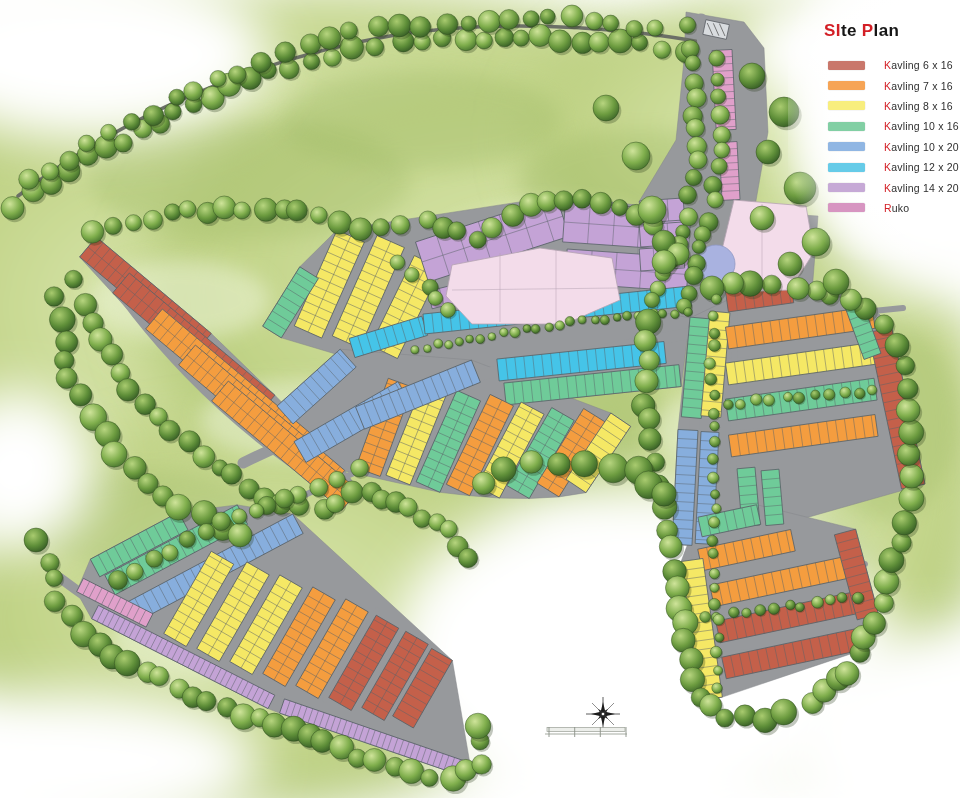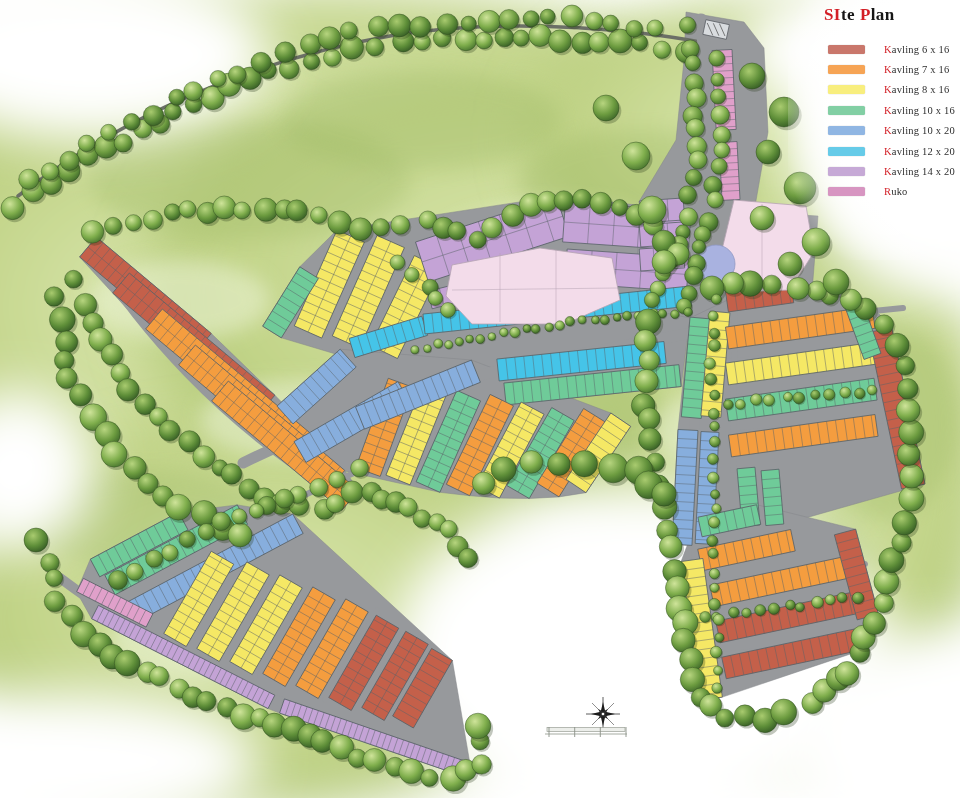--- a/index.html
+++ b/index.html
@@ -1,21 +1,21 @@
 <!DOCTYPE html>
 <html><head>
 <meta charset="utf-8">
 <style>
   html,body{margin:0;padding:0;background:#fff;}
   .stage{position:relative;width:960px;height:798px;background:#fff;overflow:hidden;
          font-family:"Liberation Sans",sans-serif;}
   .stage svg{position:absolute;left:0;top:0;}
   .legendbg{position:absolute;top:0;left:788px;width:172px;height:260px;
     background:radial-gradient(ellipse at 60% 40%, rgba(255,255,255,0.97) 42%, rgba(255,255,255,0) 78%);}
-  .legend{position:absolute;top:5px;left:822px;width:132px;z-index:3;font-family:Liberation Serif, serif;}
+  .legend{position:absolute;top:21px;left:822px;width:132px;z-index:3;}
   .ltitle{font-size:17px;font-weight:bold;letter-spacing:.4px;color:#161616;margin:0 0 14px 2px;}
   .wordgap{display:inline-block;width:5px;}
   .lrows{margin-left:6px;}
   .lrow{display:flex;align-items:center;height:20.4px;}
   .sw{width:37px;height:9px;flex:0 0 37px;border-radius:1.5px;box-shadow:0 0 0 .5px rgba(0,0,0,.07);}
   .lb{font-size:10.5px;color:#2e2e2e;margin-left:19px;white-space:nowrap;letter-spacing:.2px;}
 </style>
 </head>
 <body>
 

